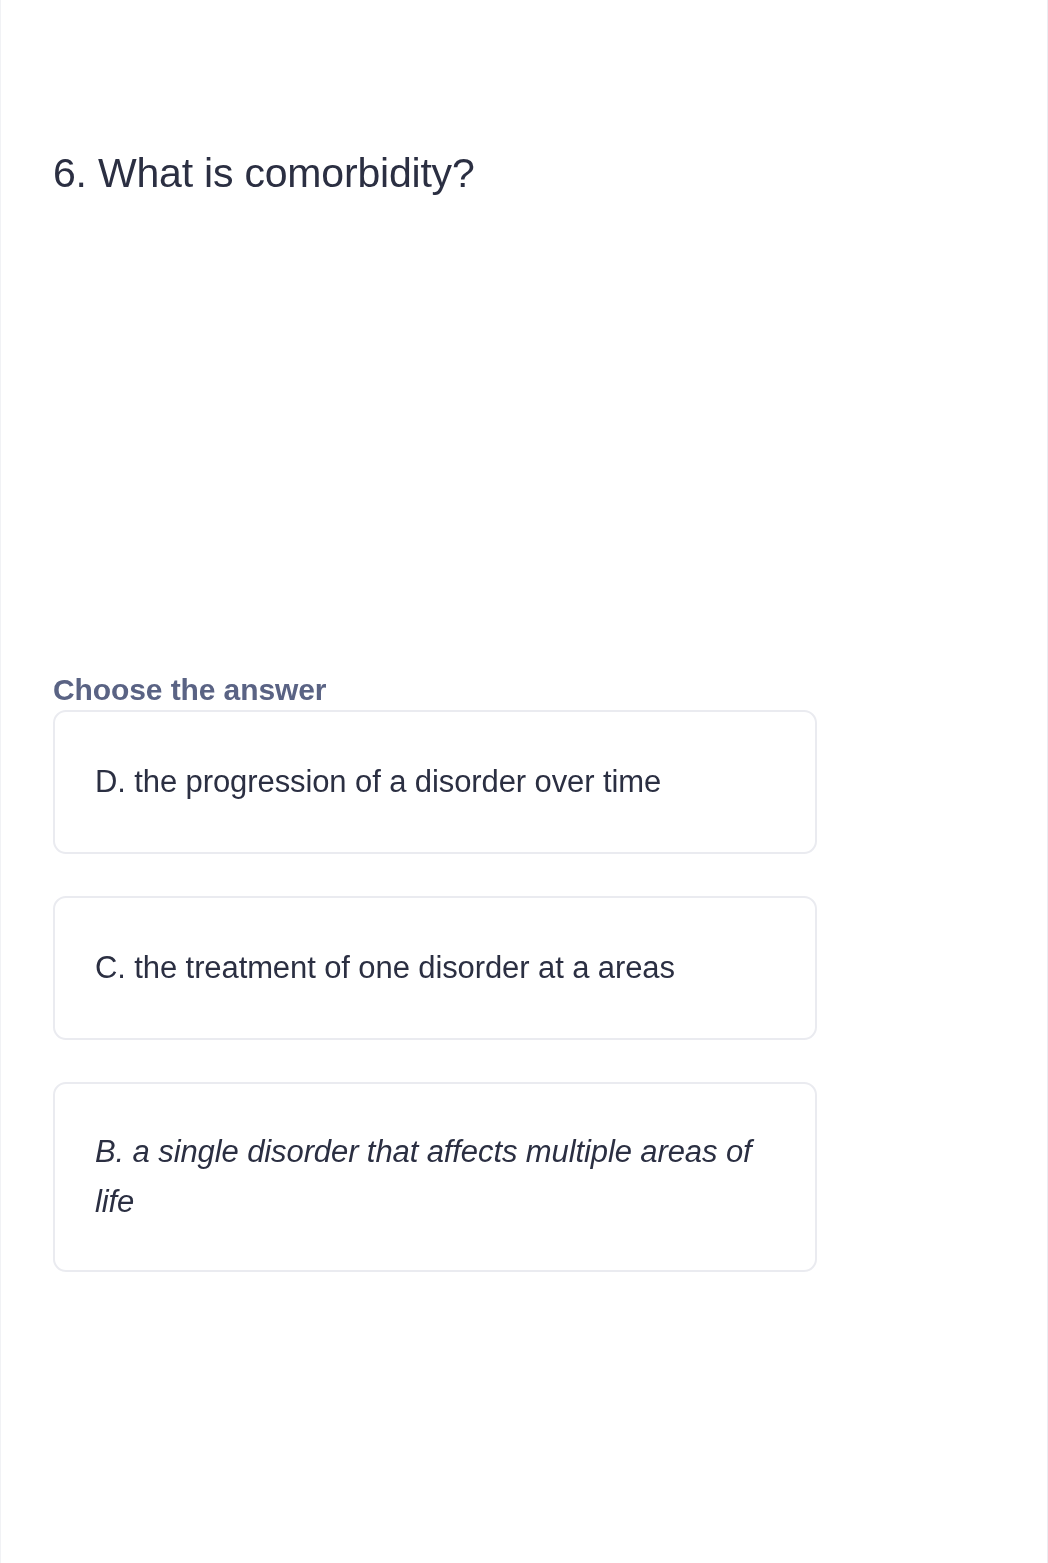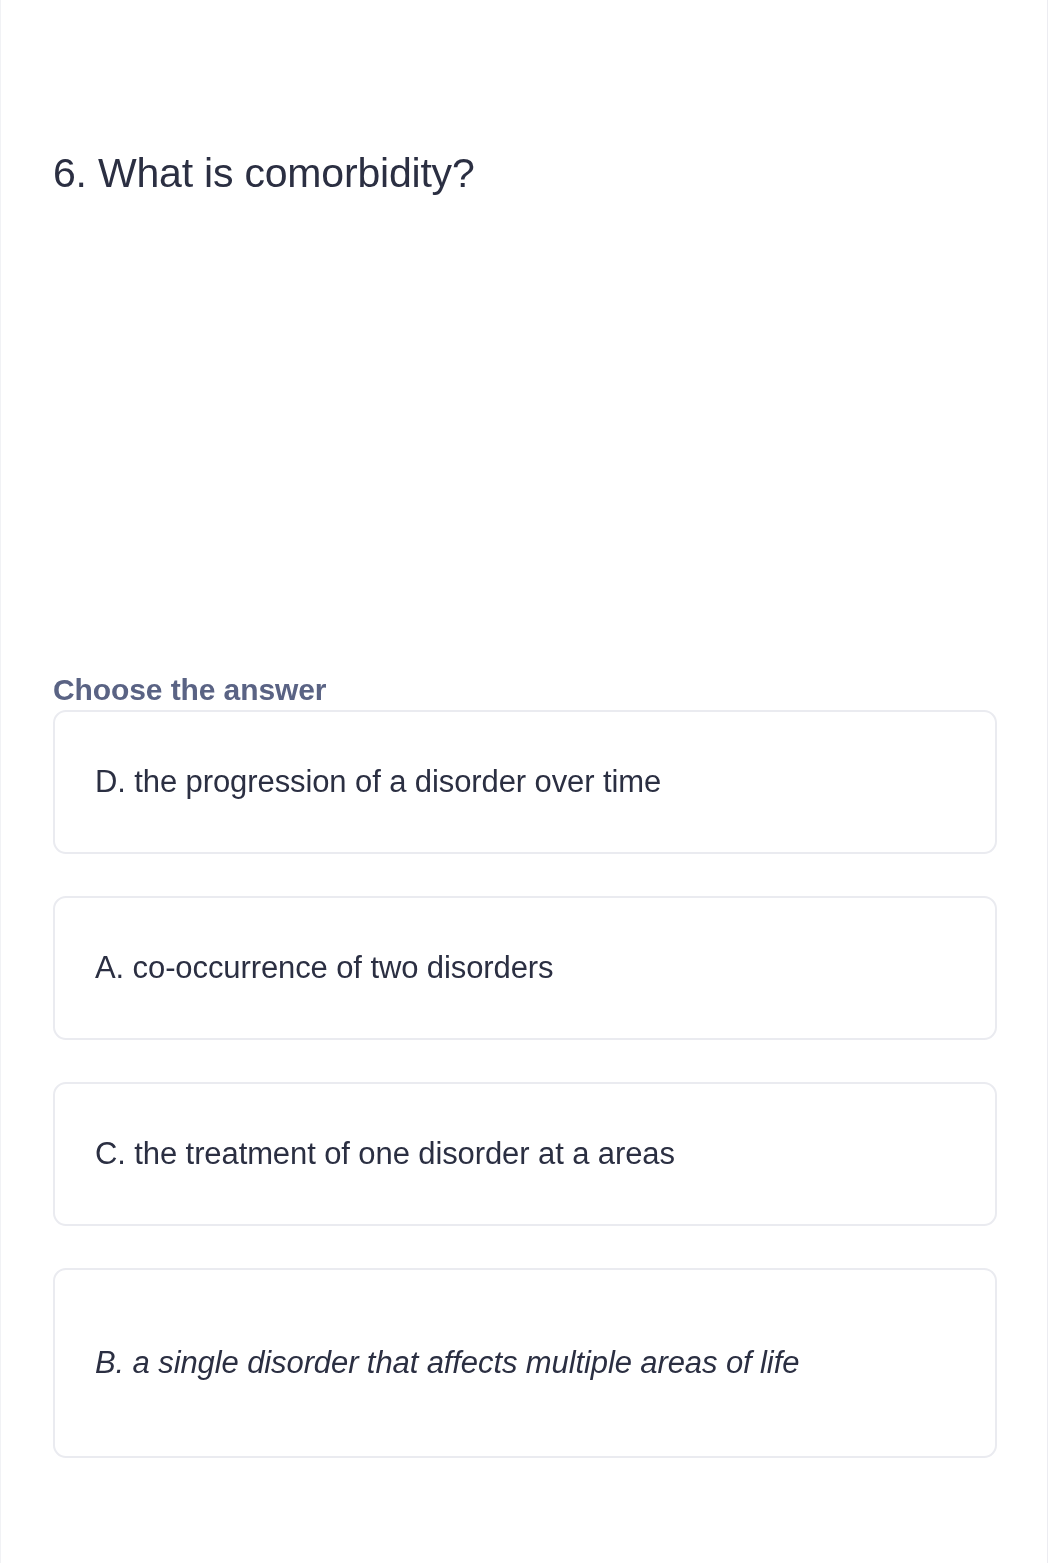--- a/index.html
+++ b/index.html
@@ -54,21 +54,21 @@
     left: 52px;
     top: 710px;
     width: 944px;
     display: flex;
     flex-direction: column;
     gap: 42px;
   }
 
   .option-card {
     box-sizing: border-box;
-    width: 944px;
+    width: 764px;
     min-height: 144px;
     background: #ffffff;
     border: 2px solid #eaebf0;
     border-radius: 13px;
     display: flex;
     align-items: center;
     padding: 26px 40px;
     cursor: pointer;
   }
 
@@ -93,23 +93,20 @@
   <div class="question-title">6. What is comorbidity?</div>
 
   <div class="choose-label">Choose the answer</div>
 
   <div class="options">
 
     <div class="option-card">
       <span class="option-text">D. the progression of a disorder over time</span>
     </div>
 
-    <div class="option-card">
-      <span class="option-text">A. co-occurrence of two disorders</span>
-    </div>
 
     <div class="option-card">
       <span class="option-text">C. the treatment of one disorder at a areas</span>
     </div>
 
     <div class="option-card tall">
       <span class="option-text">B. a single disorder that affects multiple areas of life</span>
     </div>
 
   </div>

